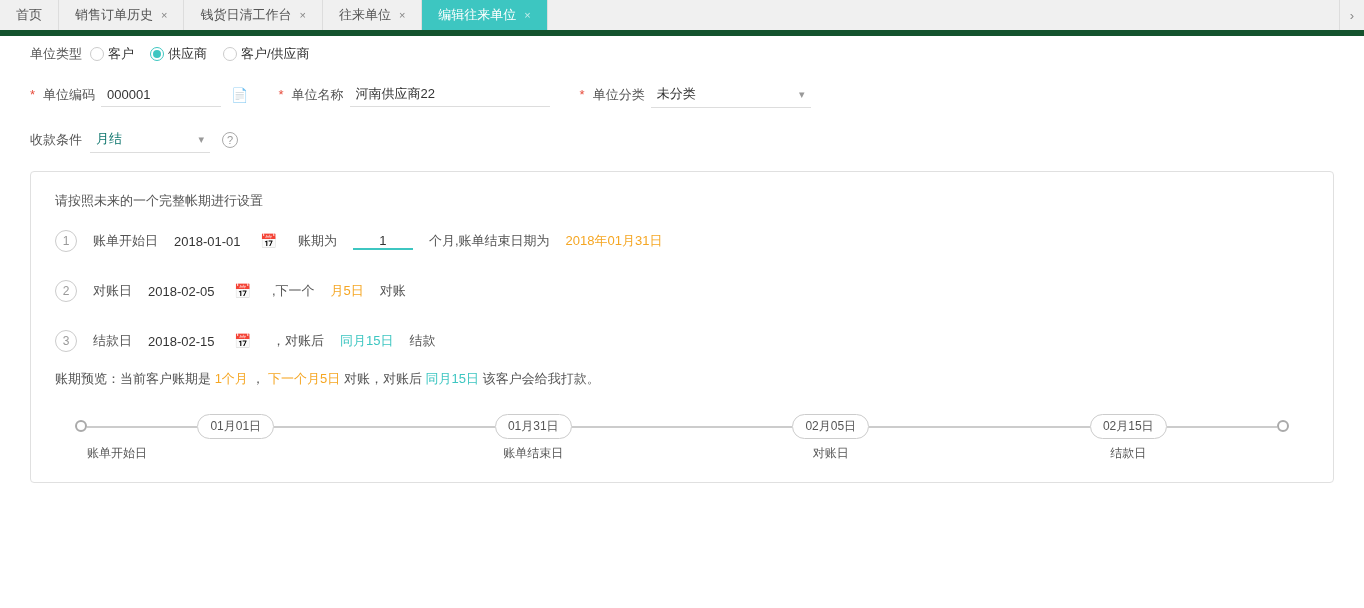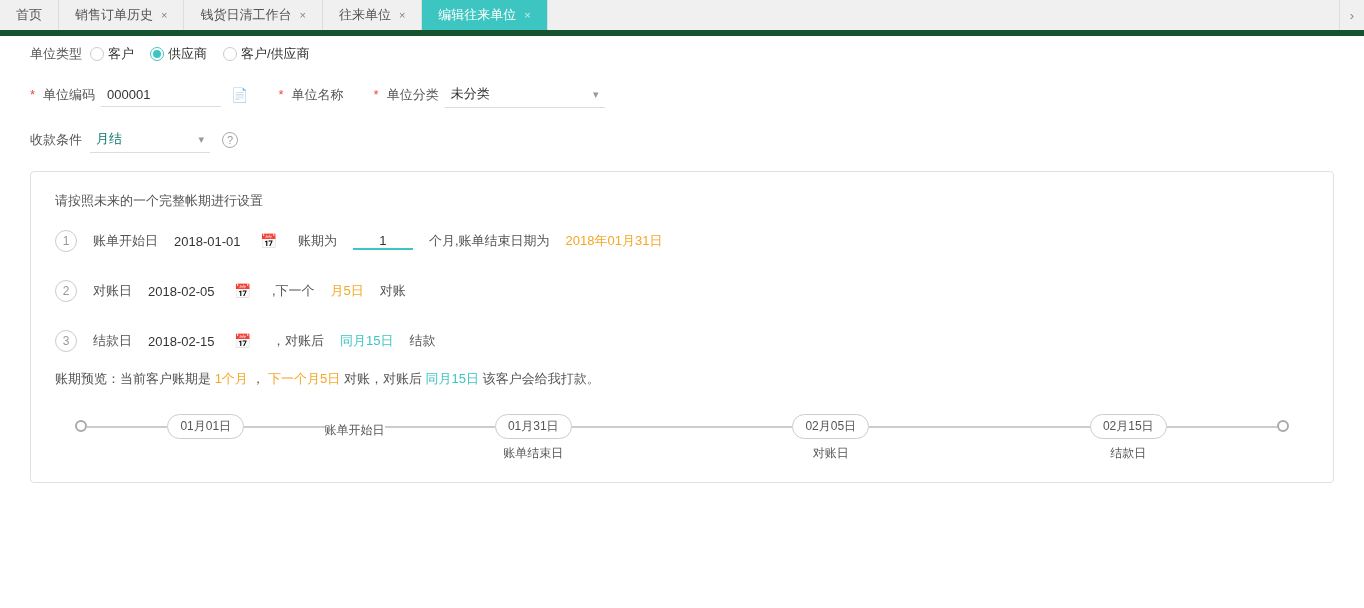--- a/index.html
+++ b/index.html
@@ -162,20 +162,21 @@
   <div class="form-row" style="gap:30px;">
     <div style="display:flex;align-items:center;gap:6px;">
       <span class="required-star">*</span>
       <span class="form-label">单位编码</span>
       <input class="form-input field-code" value="000001" style="">
       <span class="icon-btn">📄</span>
     </div>
     <div style="display:flex;align-items:center;gap:6px;">
       <span class="required-star">*</span>
       <span class="form-label">单位名称</span>
+      <input class="form-input field-name" value="河南供应商22" style="">
     </div>
     <div style="display:flex;align-items:center;gap:6px;">
       <span class="required-star">*</span>
       <span class="form-label">单位分类</span>
       <div class="select-wrapper" style="min-width:160px;">
         <span class="select-val-gray">未分类</span>
         <span class="chevron-icon">▾</span>
       </div>
     </div>
   </div>
@@ -232,21 +233,21 @@
       <span class="highlight-teal">同月15日</span>
       <span> 该客户会给我打款。</span>
     </div>
 
     <div style="display:flex;align-items:flex-start;padding:0 20px;">
 
       <div style="display:flex;flex-direction:column;align-items:center;padding-top:6px;">
         <div class="timeline-dot"></div>
       </div>
 
-      <div style="flex:1;display:flex;align-items:flex-end;">
+      <div style="flex:1;display:flex;flex-direction:column;align-items:flex-start;">
         <div style="width:100%;display:flex;align-items:center;">
           <div style="flex:1;height:2px;background:#ccc;"></div>
           <div class="timeline-node-pill">01月01日</div>
           <div style="flex:1;height:2px;background:#ccc;"></div>
         </div>
         <div class="timeline-node-label">账单开始日</div>
       </div>
 
       <div style="flex:1;display:flex;flex-direction:column;align-items:center;">
         <div style="width:100%;display:flex;align-items:center;">

